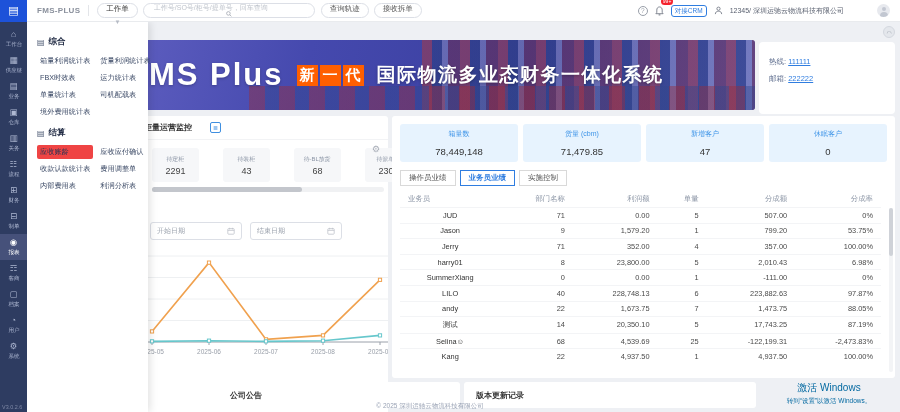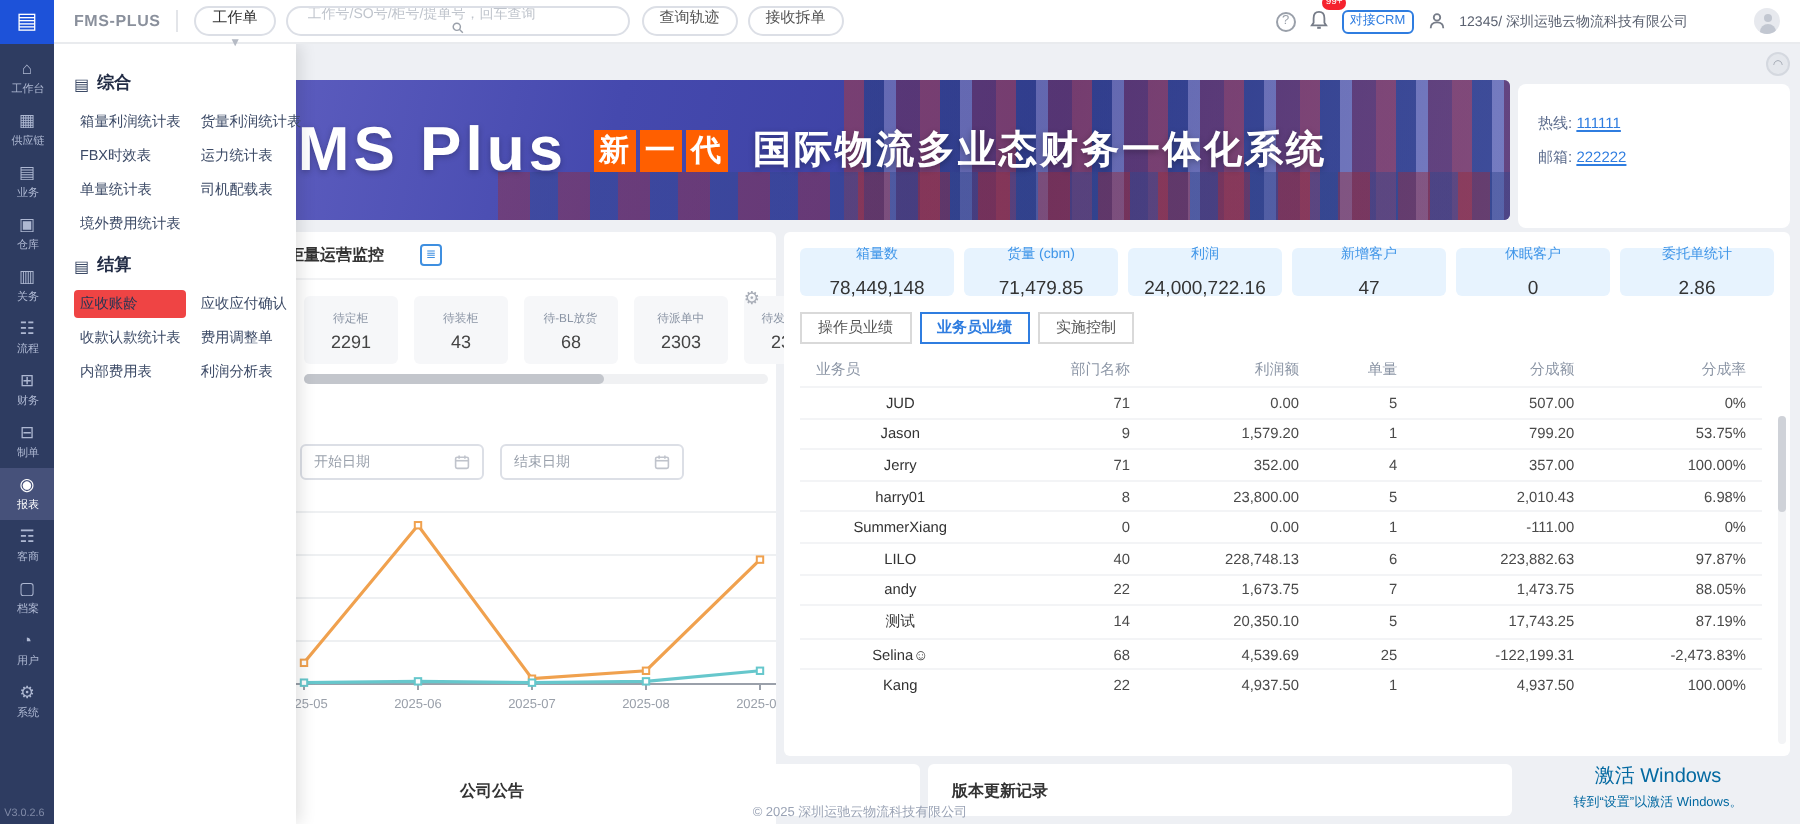--- a/index.html
+++ b/index.html
@@ -87,35 +87,35 @@
   .svc-row a { color:#2f7de0; text-decoration:underline; cursor:pointer; }
 
   .panel { position:absolute; background:#fff; border-radius:3px; }
   .monitor { left:32px; top:116px; width:356px; height:301px; }
   .monitor-head { display:flex; align-items:center; height:24px; padding-left:112px; gap:18px;
     border-bottom:1px solid #f2f3f5; }
   .monitor-tab { font-size:8px; color:#333; font-weight:bold; white-space:nowrap; cursor:pointer; }
   .mini-ic { width:11px; height:11px; border:1px solid #3f8fe0; border-radius:2px; color:#3f8fe0;
     font-size:6px; display:flex; align-items:center; justify-content:center; cursor:pointer; }
   .gear { position:absolute; right:8px; top:28px; color:#a9aeb8; font-size:9px; cursor:pointer; }
-  .chips { display:flex; gap:8px; padding-left:120px; margin-top:8px; }
+  .chips { display:flex; gap:24px; padding-left:120px; margin-top:8px; }
   .chip { width:47px; height:34px; background:#f6f7f9; border-radius:3px; display:flex;
     flex-direction:column; align-items:center; justify-content:center; gap:2px; flex:0 0 47px; }
   .chip .cl { font-size:6.2px; color:#8b95a5; white-space:nowrap; transform:scale(.95); }
   .chip .cv { font-size:9px; color:#444; }
   .hscroll { margin:5px 0 0 120px; width:232px; height:5px; background:#f0f1f3; border-radius:3px; }
   .hscroll .thumb { width:150px; height:5px; background:#c3c6cc; border-radius:3px; cursor:pointer; }
   .dates { display:flex; gap:8px; padding-left:118px; margin-top:30px; }
   .date-input { width:92px; height:18px; border:1px solid #dcdfe6; border-radius:3px; display:flex;
     align-items:center; justify-content:space-between; padding:0 6px; font-size:7px; color:#9aa1ac; cursor:pointer; }
   .cal { font-size:7px; color:#c0c4cc; }
 
   .perf { left:392px; top:116px; width:503px; height:262px; padding:8px 8px 0 8px; }
   .cards { display:flex; gap:5px; }
-  .kcard { flex:1; height:24px; background:#e7f3fe; border-radius:3px; display:flex; flex-direction:column;
+  .kcard { flex:1; height:38px; background:#e7f3fe; border-radius:3px; display:flex; flex-direction:column;
     align-items:center; justify-content:center; gap:7px; }
   .kcard .kl { font-size:7px; color:#3f95e8; white-space:nowrap; }
   .kcard .kv { font-size:9.5px; color:#333; }
   .ptabs { display:flex; gap:4px; margin-top:8px; }
   .ptab { font-size:7.5px; color:#555; border:1px solid #d9d9d9; background:#fff; padding:2px 8px;
     cursor:pointer; }
   .ptab.active { color:#2f7de0; border-color:#2f7de0; font-weight:bold; }
   table.perf-t { width:calc(100% - 6px); border-collapse:collapse; margin-top:5px; font-size:7.4px; }
   .perf-t th { color:#8b95a5; font-weight:normal; text-align:right; padding:3px 8px; white-space:nowrap; }
   .perf-t th:first-child { text-align:left; }
@@ -375,34 +375,26 @@
   <div class="cards">
       <div class="kcard">
         <div class="kl">箱量数</div>
         <div class="kv">78,449,148</div>
       </div>
       <div class="kcard">
         <div class="kl">货量 (cbm)</div>
         <div class="kv">71,479.85</div>
       </div>
       <div class="kcard">
-        <div class="kl">利润</div>
-        <div class="kv">24,000,722.16</div>
-      </div>
-      <div class="kcard">
         <div class="kl">新增客户</div>
         <div class="kv">47</div>
       </div>
       <div class="kcard">
         <div class="kl">休眠客户</div>
         <div class="kv">0</div>
-      </div>
-      <div class="kcard">
-        <div class="kl">委托单统计</div>
-        <div class="kv">2.86</div>
       </div>
     </div>
   <div class="ptabs">
       <div class="ptab">操作员业绩</div>
       <div class="ptab active">业务员业绩</div>
       <div class="ptab">实施控制</div>
     </div>
   <table class="perf-t">
     <thead>
         <tr>

